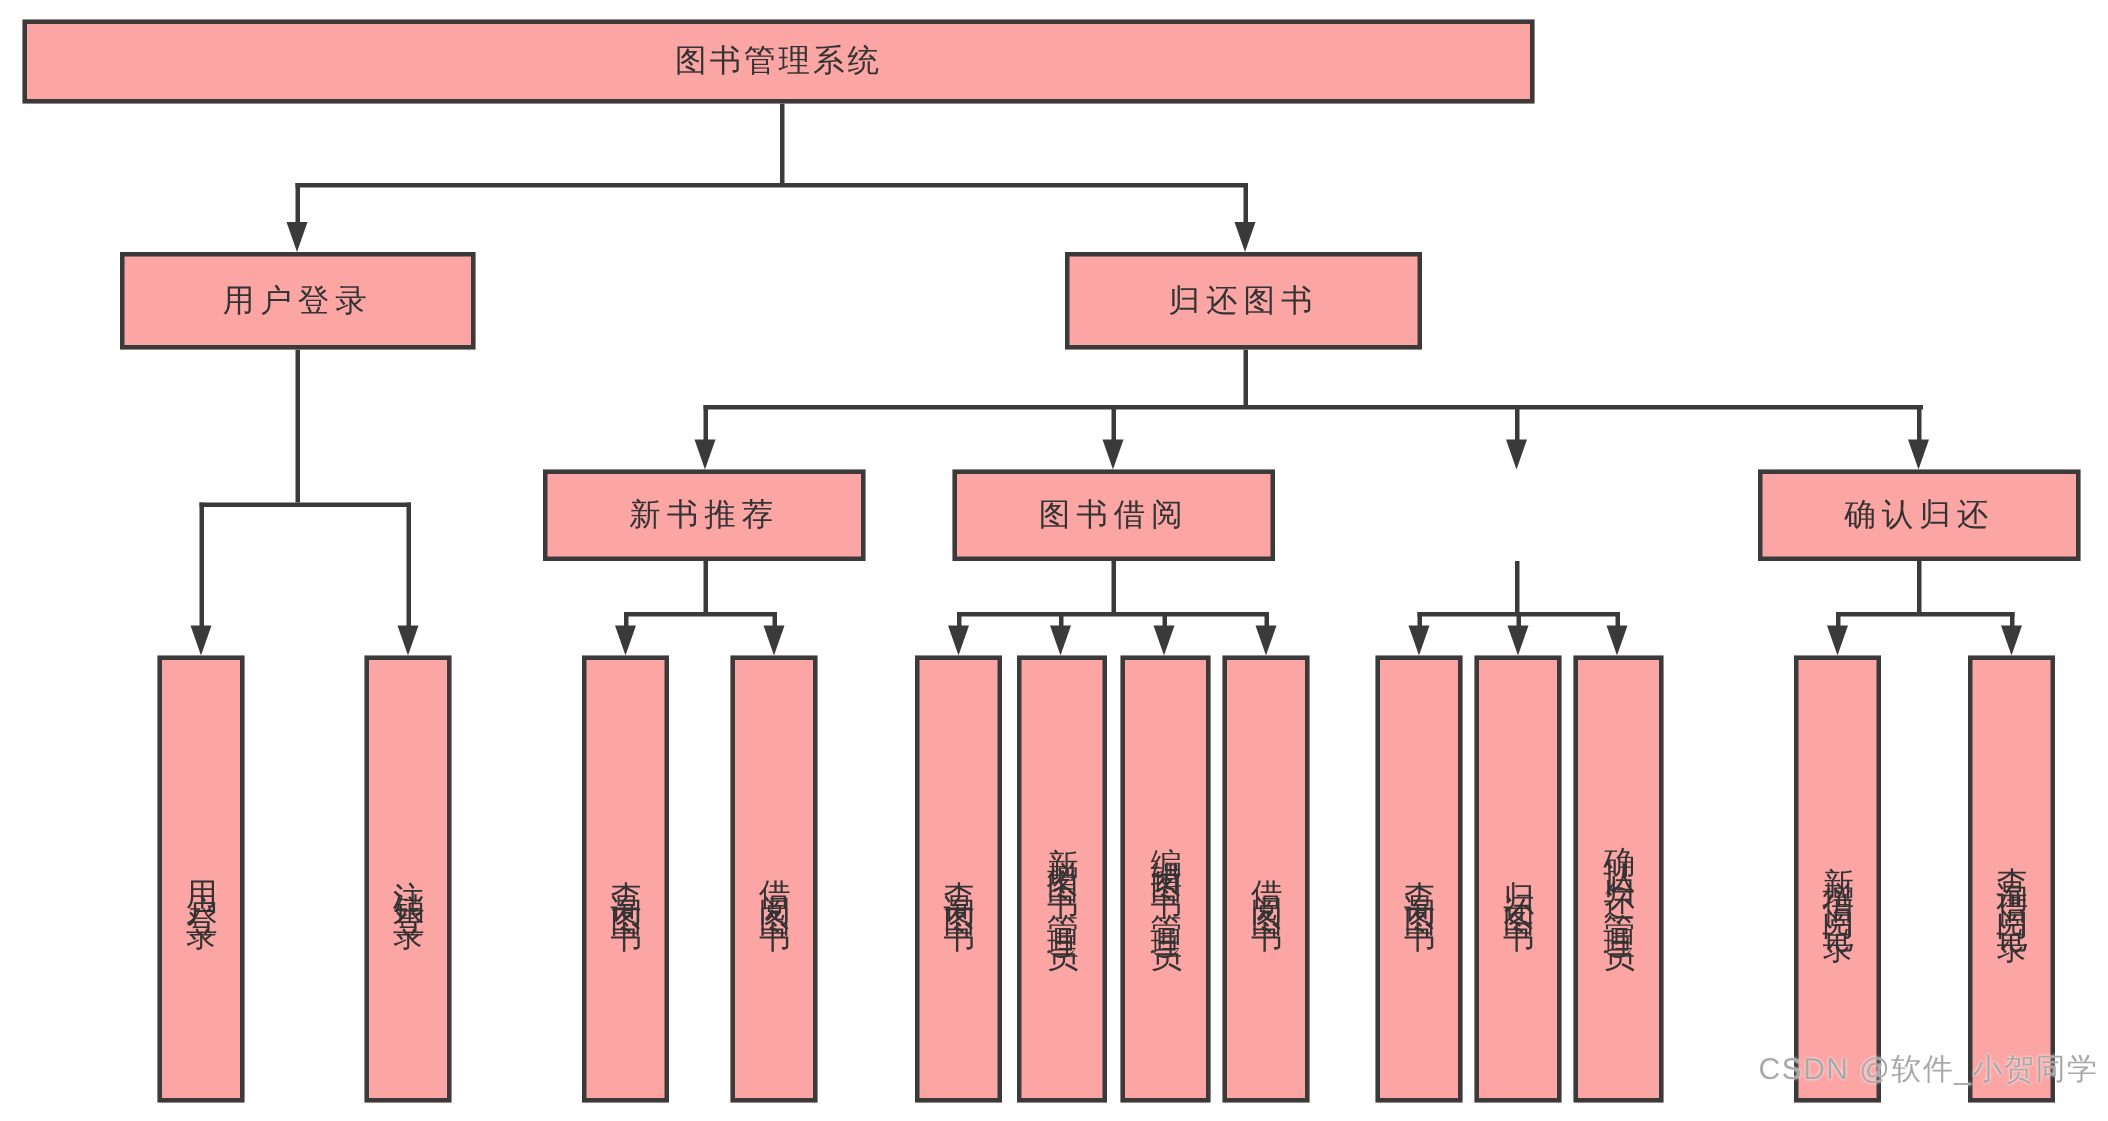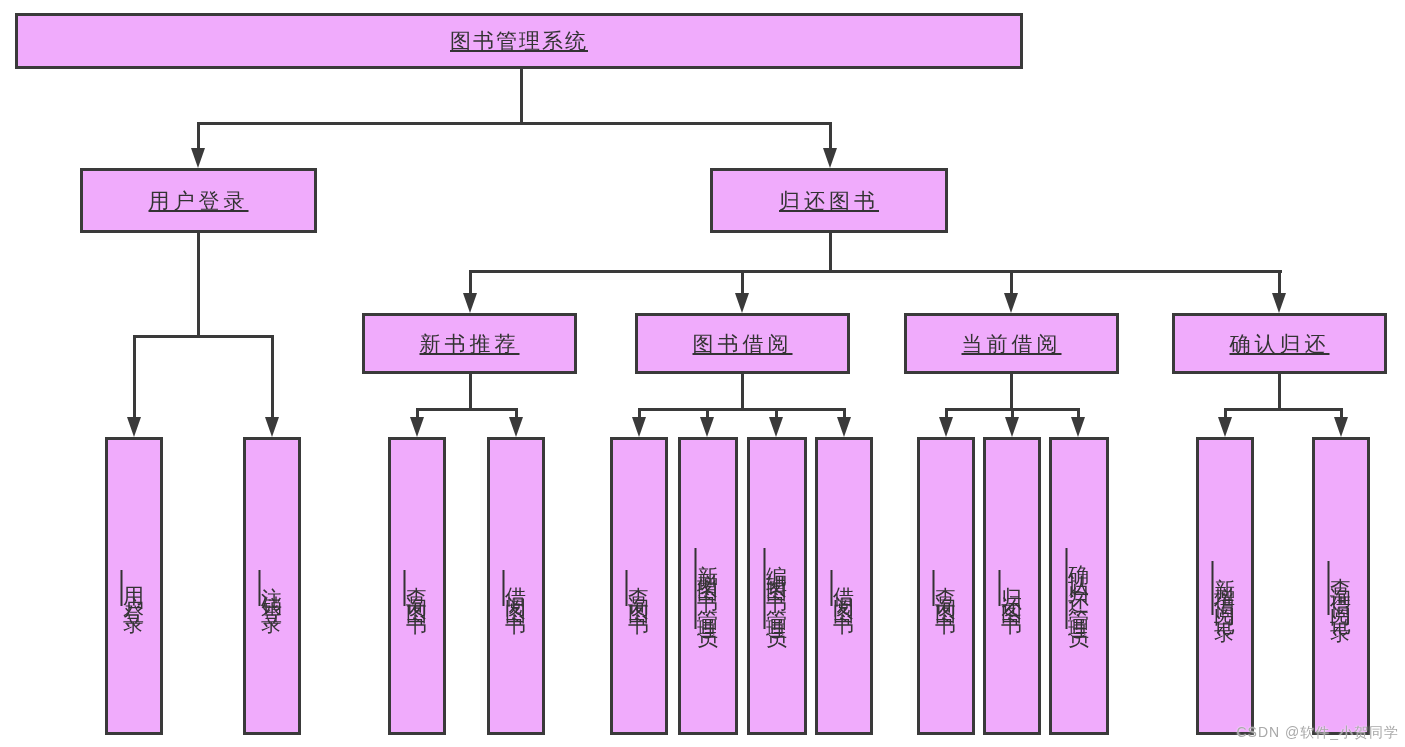--- a/index.html
+++ b/index.html
@@ -3,43 +3,43 @@
 <meta charset="utf-8">
 <style>
   * { margin:0; padding:0; box-sizing:border-box; }
   html,body { background:#ffffff; }
   body { font-family:"Liberation Sans","DejaVu Sans",sans-serif; }
   .canvas {
     position:relative; width:1405px; height:747px;
     background:var(--background,#ffffff); overflow:hidden;
   }
   .node {
-    position:absolute; background:#f0abfc;
+    position:absolute; background:#fca5a5;
     border:3px solid var(--line,#3a3a3a);
     display:flex; align-items:center; justify-content:center;
     font-size:21px; letter-spacing:4px; line-height:1.2;
-    color:var(--text,#333333); z-index:3; text-align:center;text-decoration:underline;
+    color:var(--text,#333333); z-index:3; text-align:center;
   }
   .node.root { font-size:21px; letter-spacing:2px; }
   .vnode {
     writing-mode:vertical-rl; text-orientation:mixed;
     letter-spacing:9px; font-size:21px; line-height:1;
     padding-top:4px;
   }
   .hline, .vline { position:absolute; background:var(--line,#3a3a3a); z-index:1; }
   .hline { height:3px; }
   .vline { width:3px; }
   .arrow {
     position:absolute; width:0; height:0; z-index:2;
     border-left:7px solid transparent; border-right:7px solid transparent;
     border-top:20px solid var(--line,#3a3a3a);
   }
   .watermark {
-    position:absolute; right:6px; bottom:5px; z-index:6;
-    font-size:14px; letter-spacing:1px;
+    position:absolute; right:6px; bottom:21px; z-index:6;
+    font-size:20px; letter-spacing:1px;
     color:var(--watermark,#a9a9a9); text-shadow:0 0 2px #ffffff;margin-left:24px;
   }
 </style>
 </head>
 <body>
 
 <div class="canvas">
 
   <div class="node root" style="left:15px;top:13px;width:1008px;height:56px">图书管理系统</div>
 
@@ -66,21 +66,20 @@
   <div class="arrow" style="left:463px;top:293px"></div>
   <div class="vline" style="left:741px;top:270px;height:27px"></div>
   <div class="arrow" style="left:735px;top:293px"></div>
   <div class="vline" style="left:1010px;top:270px;height:27px"></div>
   <div class="arrow" style="left:1004px;top:293px"></div>
   <div class="vline" style="left:1278px;top:270px;height:27px"></div>
   <div class="arrow" style="left:1272px;top:293px"></div>
 
   <div class="node" style="left:362px;top:313px;width:215px;height:61px">新书推荐</div>
   <div class="node" style="left:635px;top:313px;width:215px;height:61px">图书借阅</div>
-  <div class="node" style="left:904px;top:313px;width:215px;height:61px">当前借阅</div>
   <div class="node" style="left:1172px;top:313px;width:215px;height:61px">确认归还</div>
 
   <div class="vline" style="left:469px;top:374px;height:34px"></div>
   <div class="vline" style="left:741px;top:374px;height:34px"></div>
   <div class="vline" style="left:1010px;top:374px;height:34px"></div>
   <div class="vline" style="left:1278px;top:374px;height:34px"></div>
 
   <div class="hline" style="left:416px;top:408px;width:102px"></div>
   <div class="hline" style="left:638px;top:408px;width:208px"></div>
   <div class="hline" style="left:945px;top:408px;width:135px"></div>

